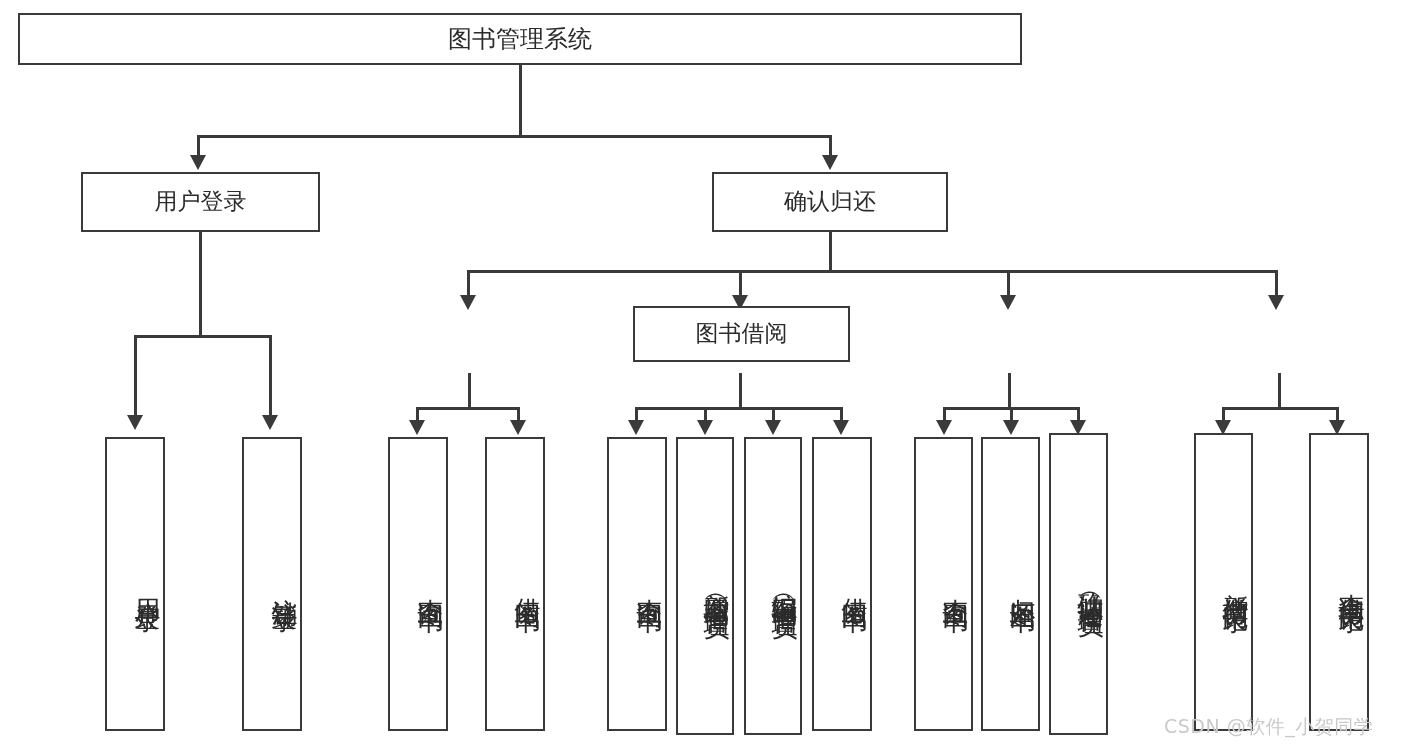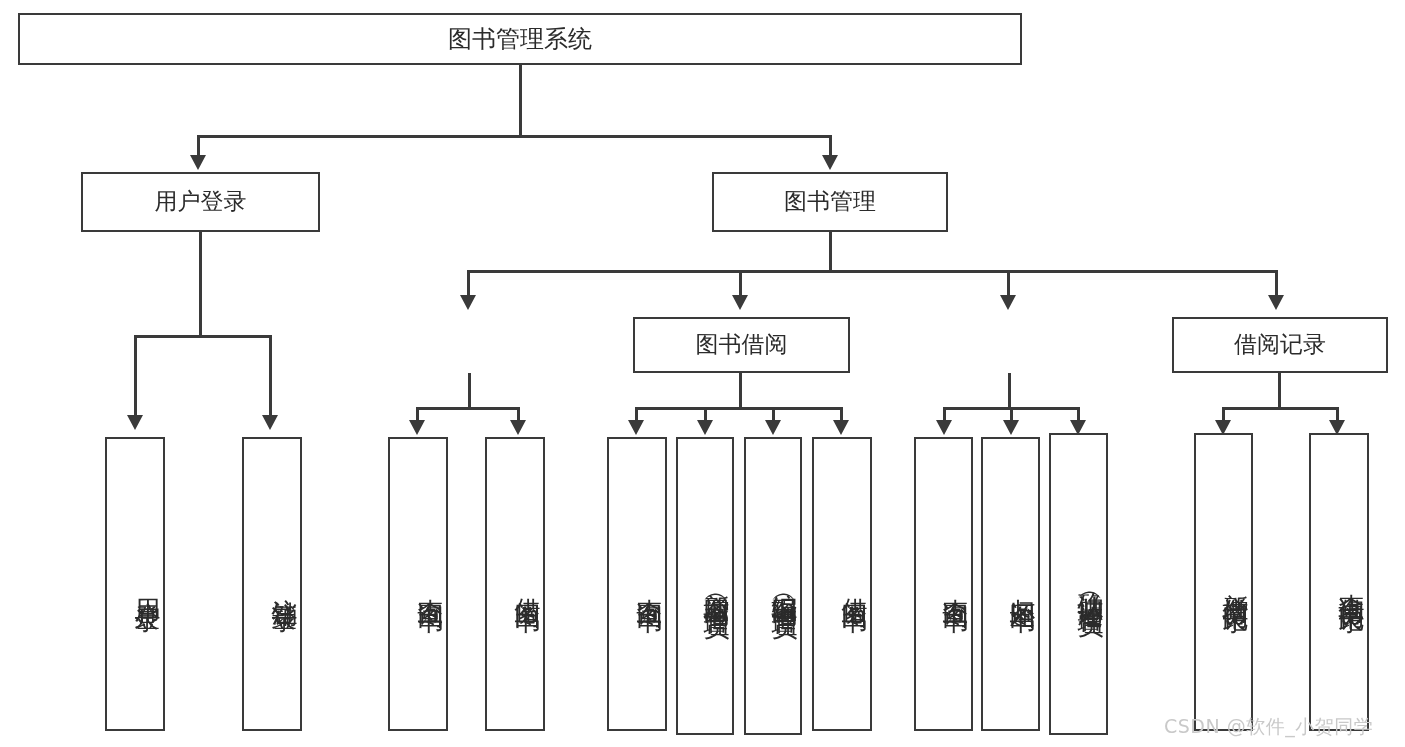--- a/index.html
+++ b/index.html
@@ -98,46 +98,43 @@
   <div class="vline" style="left:197px; top:135px; height:22px;"></div>
   <div class="vline" style="left:829px; top:135px; height:22px;"></div>
   <div class="arrow" style="left:190px; top:155px;"></div>
   <div class="arrow" style="left:822px; top:155px;"></div>
 
   <div class="node h" style="left:81px; top:172px; width:239px; height:60px;">
     <span class="lbl">用户登录</span>
   </div>
 
   <div class="node h" style="left:712px; top:172px; width:236px; height:60px;">
-    <span class="lbl">图书管理</span>
+    <span class="lbl">确认归还</span>
   </div>
 
   <div class="vline" style="left:199px; top:232px; height:105px;"></div>
   <div class="hline" style="left:134px; top:335px; width:138px;"></div>
   <div class="vline" style="left:134px; top:335px; height:82px;"></div>
   <div class="vline" style="left:269px; top:335px; height:82px;"></div>
   <div class="arrow" style="left:127px; top:415px;"></div>
   <div class="arrow" style="left:262px; top:415px;"></div>
 
   <div class="vline" style="left:829px; top:232px; height:40px;"></div>
   <div class="hline" style="left:467px; top:270px; width:811px;"></div>
   <div class="vline" style="left:467px; top:270px; height:27px;"></div>
   <div class="vline" style="left:739px; top:270px; height:27px;"></div>
   <div class="vline" style="left:1007px; top:270px; height:27px;"></div>
   <div class="vline" style="left:1275px; top:270px; height:27px;"></div>
   <div class="arrow" style="left:460px; top:295px;"></div>
   <div class="arrow" style="left:732px; top:295px;"></div>
   <div class="arrow" style="left:1000px; top:295px;"></div>
   <div class="arrow" style="left:1268px; top:295px;"></div>
 
-  <div class="node h" style="left:633px; top:317px; width:217px; height:56px;">
+  <div class="node h" style="left:633px; top:306px; width:217px; height:56px;">
     <span class="lbl">图书借阅</span>
-  </div>
-  <div class="node h" style="left:1172px; top:317px; width:216px; height:56px;">
-    <span class="lbl">借阅记录</span>
   </div>
 
   <div class="vline" style="left:468px; top:373px; height:36px;"></div>
   <div class="hline" style="left:416px; top:407px; width:104px;"></div>
   <div class="vline" style="left:416px; top:407px; height:15px;"></div>
   <div class="vline" style="left:517px; top:407px; height:15px;"></div>
   <div class="arrow" style="left:409px; top:420px;"></div>
   <div class="arrow" style="left:510px; top:420px;"></div>
 
   <div class="vline" style="left:739px; top:373px; height:36px;"></div>

